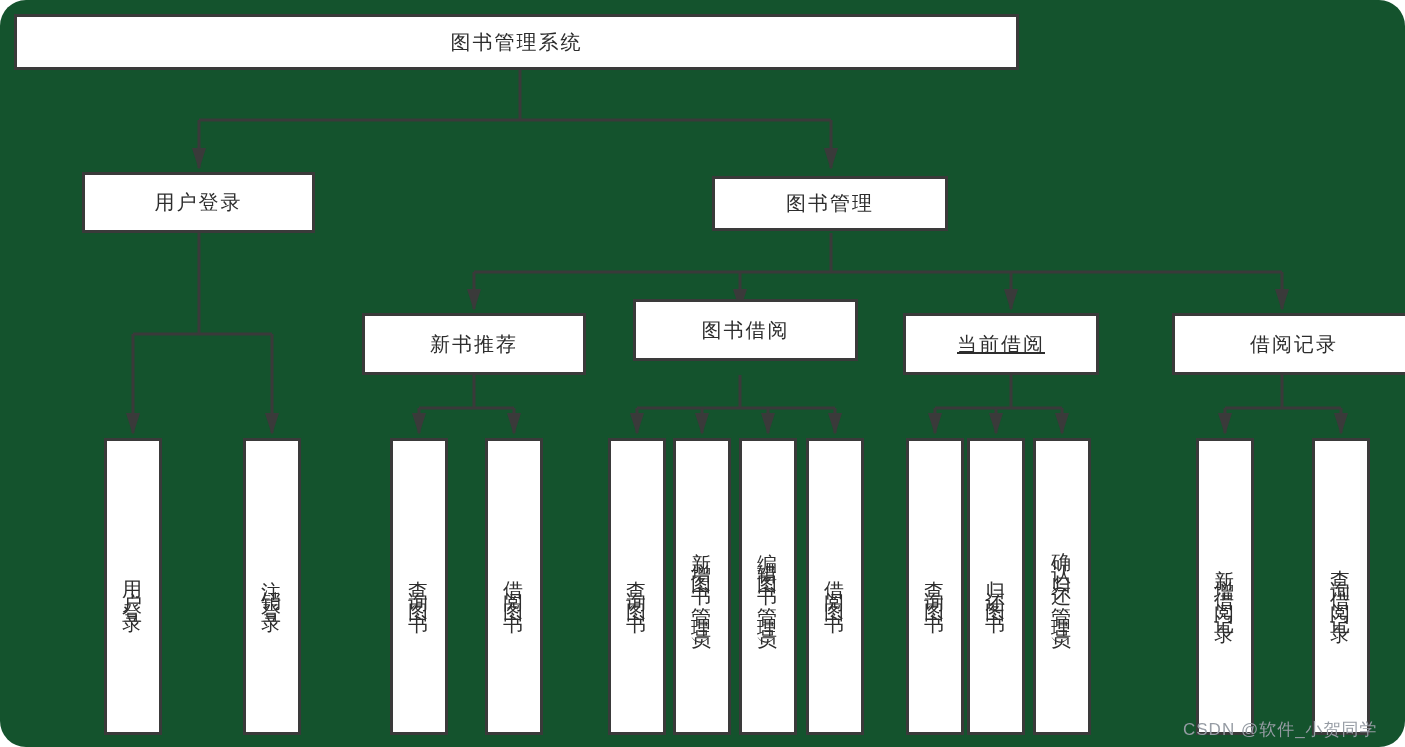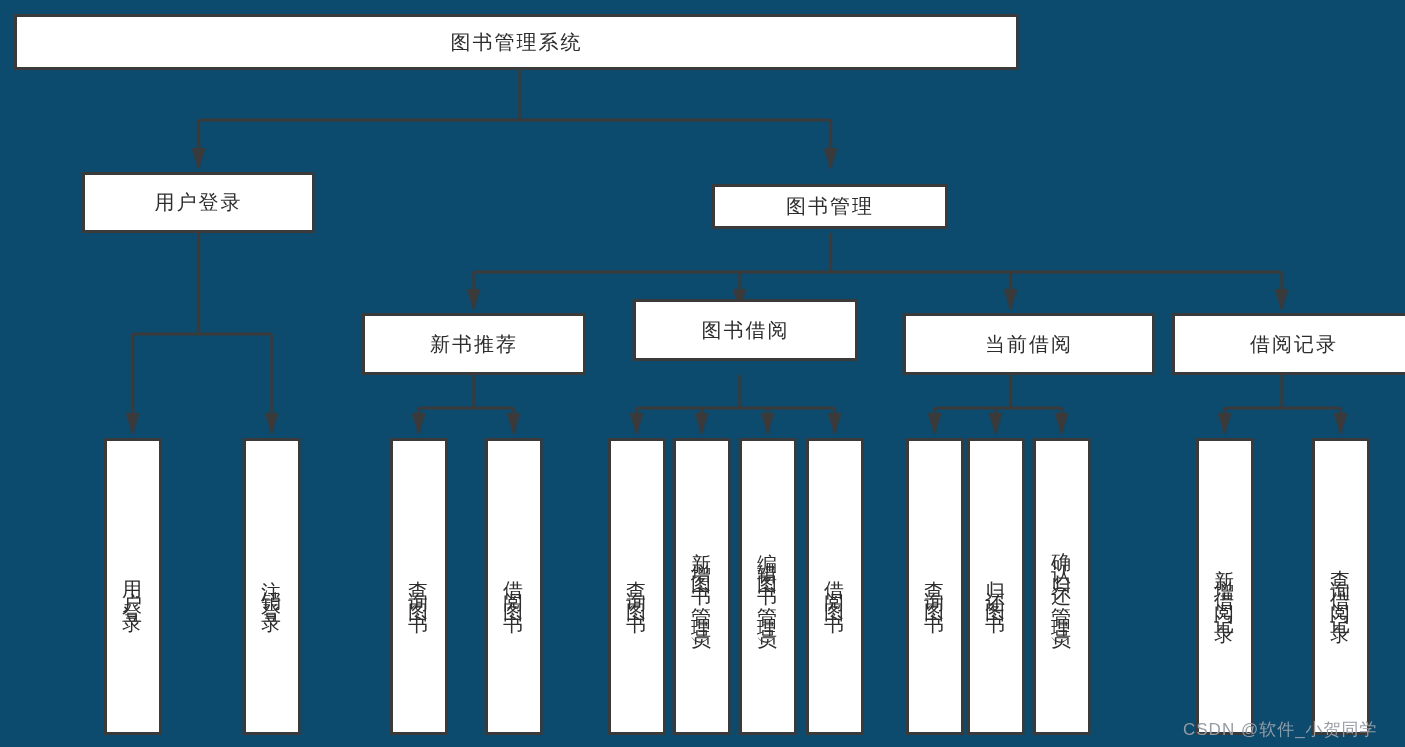--- a/index.html
+++ b/index.html
@@ -1,22 +1,23 @@
 <!DOCTYPE html>
 <html><head>
 <meta charset="utf-8">
 <style>
   html, body { margin: 0; padding: 0; background: #ffffff; }
   .canvas {
     position: relative;
     width: 1405px;
     height: 747px;
-    background: #0c4a6e;
+    background: #14532d;
     overflow: hidden;
     font-family: "Liberation Sans", sans-serif;
+    border-radius: 26px;
   }
   .connectors {
     position: absolute;
     left: 0; top: 0;
     width: 1405px; height: 747px;
     z-index: 1;
   }
   .node {
     position: absolute;
     box-sizing: border-box;
@@ -37,25 +38,25 @@
     text-orientation: mixed;
     letter-spacing: 11px;
     top: 438px;
     width: 58px;
     height: 297px;
   }
   
   .n-root   { left: 14px;  top: 14px;  width: 1005px; height: 56px; }
   
   .n-login  { left: 82px;  top: 172px; width: 233px;  height: 61px; }
-  .n-mgmt   { left: 712px; top: 184px; width: 236px;  height: 45px; text-align: center; }
+  .n-mgmt   { left: 712px; top: 176px; width: 236px;  height: 55px; text-align: center; }
   
   .n-newb   { left: 362px;  top: 313px; width: 224px; height: 62px; }
   .n-borrow { left: 633px;  top: 299px; width: 225px; height: 62px; }
-  .n-cur    { left: 903px;  top: 313px; width: 252px; height: 62px; }
+  .n-cur    { left: 903px;  top: 313px; width: 196px; height: 62px; text-decoration: underline; }
   .n-rec    { left: 1172px; top: 313px; width: 244px; height: 62px; }
   
   .l1  { left: 104px;  }
   .l2  { left: 243px;  }
   .l3  { left: 390px;  }
   .l4  { left: 485px;  }
   .l5  { left: 608px;  }
   .l6  { left: 673px;  }
   .l7  { left: 739px;  }
   .l8  { left: 806px;  }

